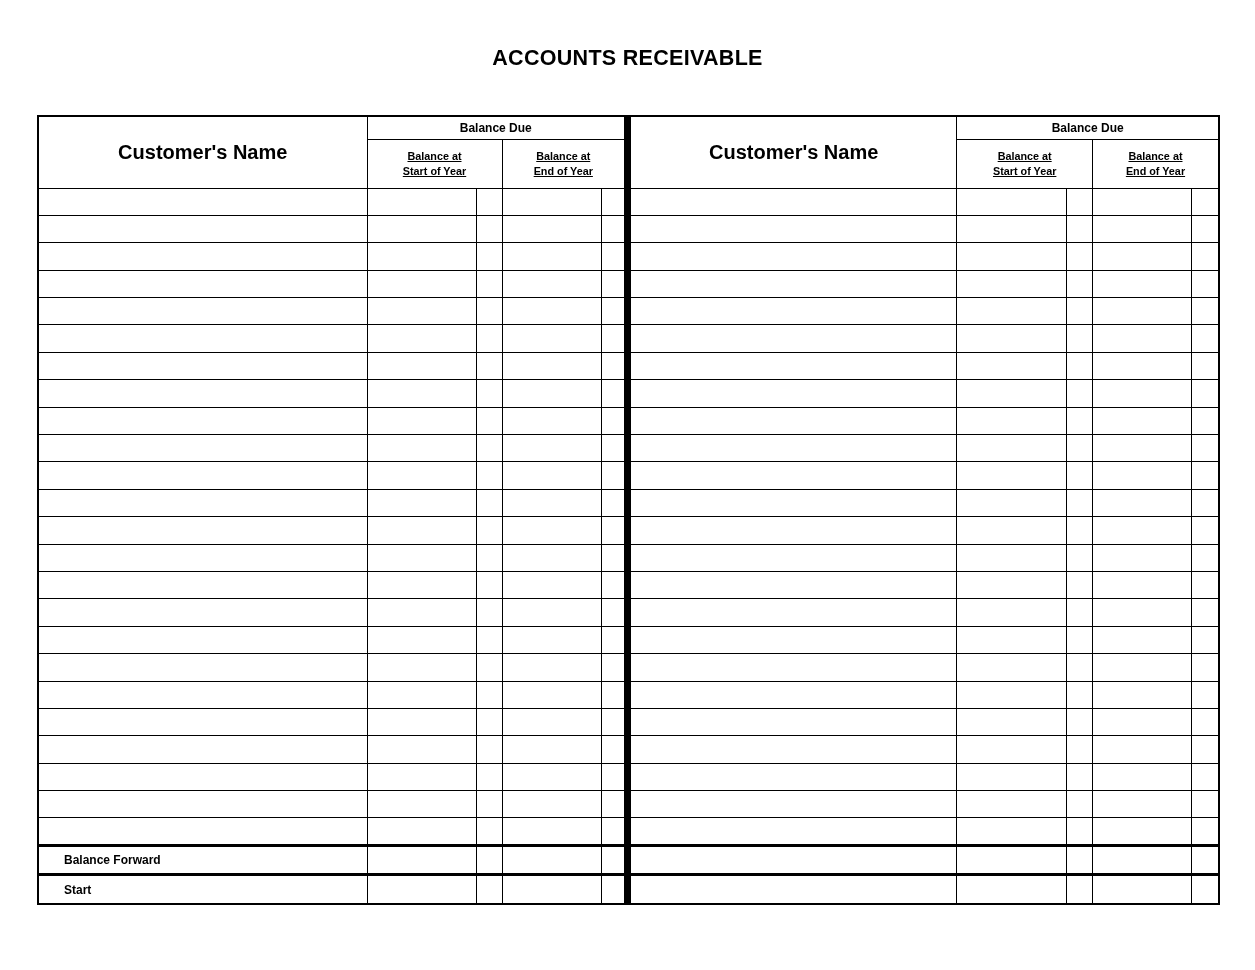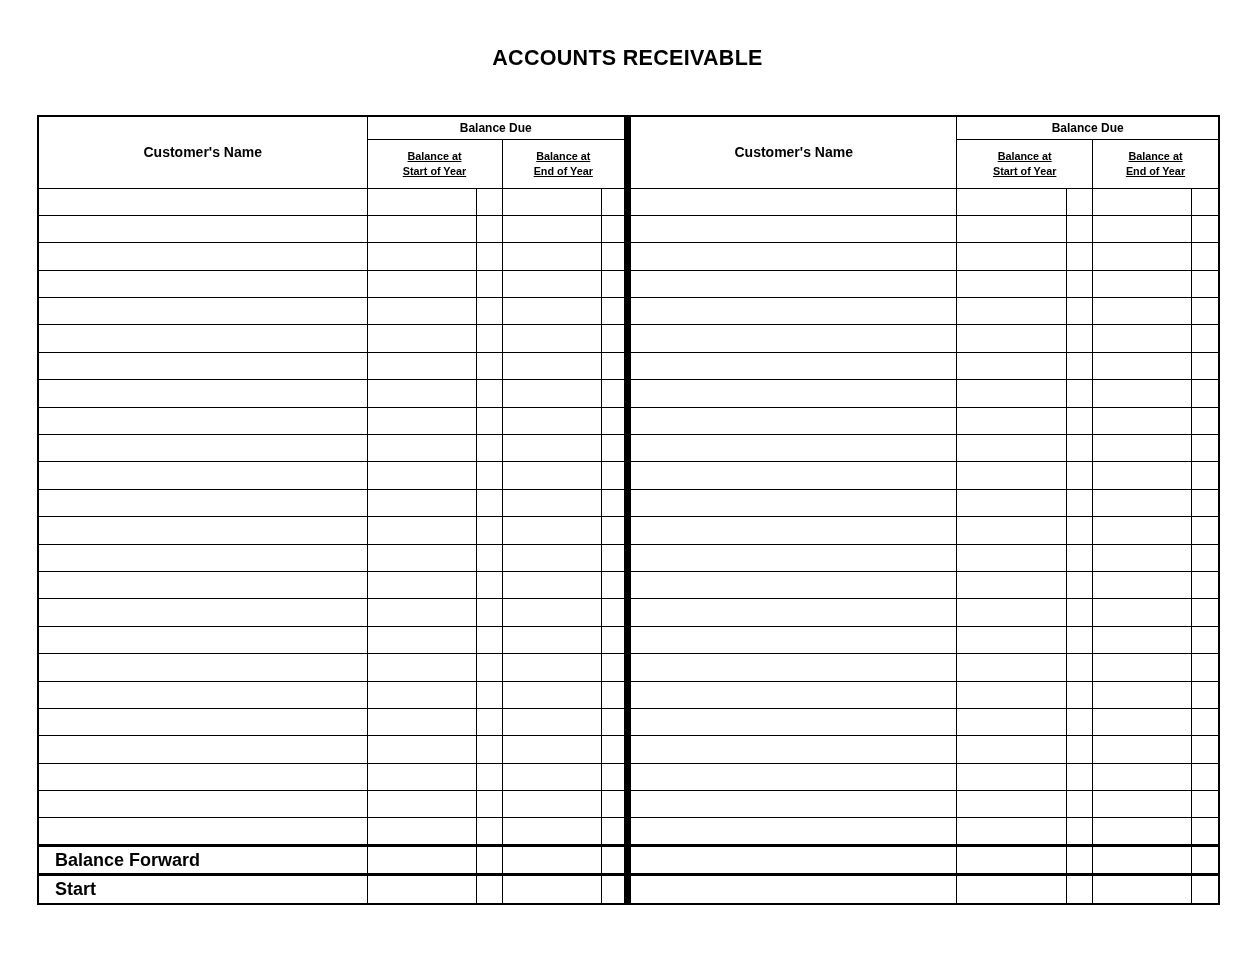--- a/index.html
+++ b/index.html
@@ -48,36 +48,36 @@
     padding: 0;
     overflow: hidden;
   }
   thead tr.hdr-top  { height: 23px; }
   thead tr.hdr-sub  { height: 49px; }
   th {
     font-weight: bold;
     text-align: center;
     vertical-align: middle;
   }
-  th.cust-hdr { font-size: 14px; }
+  th.cust-hdr { font-size: 20px; }
   th.bd-hdr   { font-size: 12px; }
   th.sub-hdr  {
     font-size: 10.8px;
     line-height: 1.3;
     white-space: pre-line;
     text-decoration: underline;
   }
   tbody tr.blank-row { height: 27.4px; }
   tbody tr.special   { height: 29.5px; }
   tbody tr.special td { border-top: 3px solid #000; }
   td.label-cell {
-    font-size: 18px;
+    font-size: 12px;
     font-weight: bold;
     text-align: left;
-    padding-left: 16px;
+    padding-left: 25px;
     vertical-align: middle;
   }
 </style>
 </head>
 <body>
 
 <div class="page">
 
   <h1 class="title">ACCOUNTS RECEIVABLE</h1>
 

